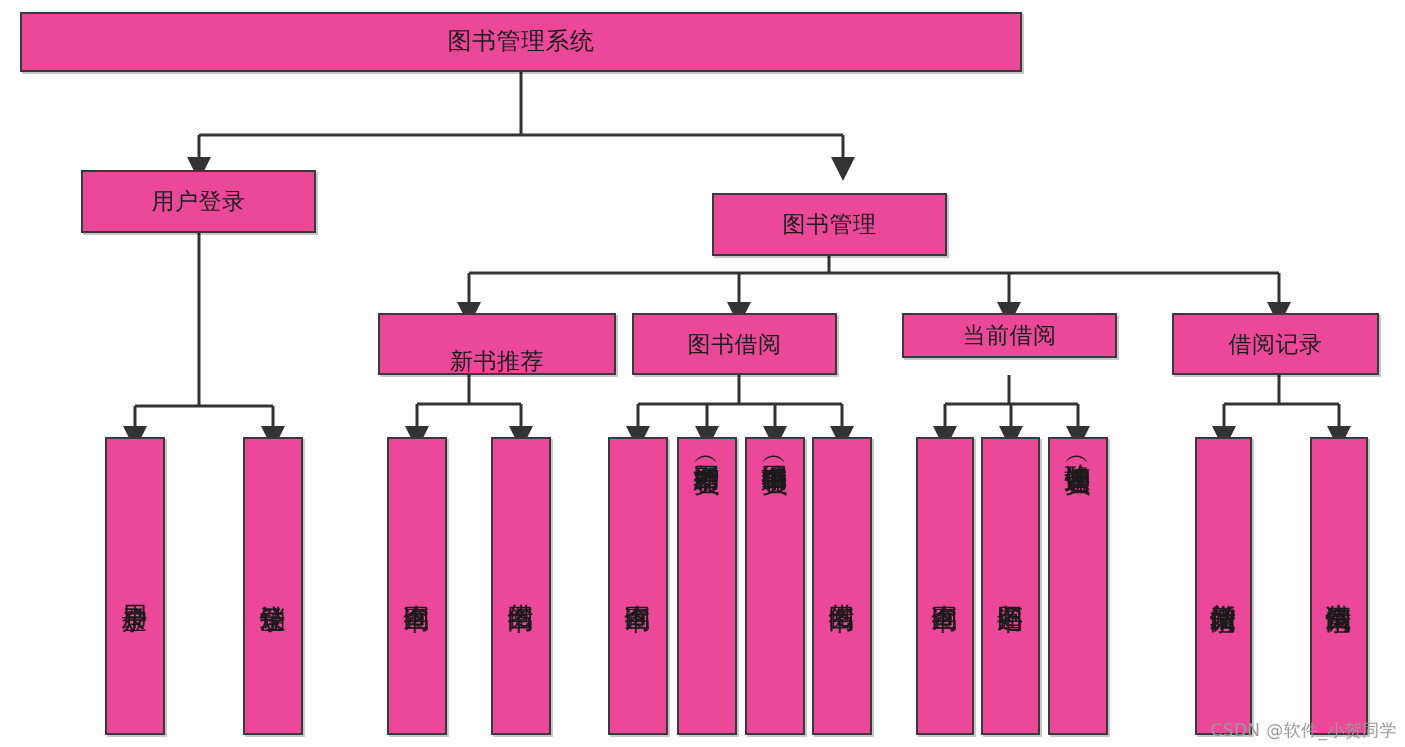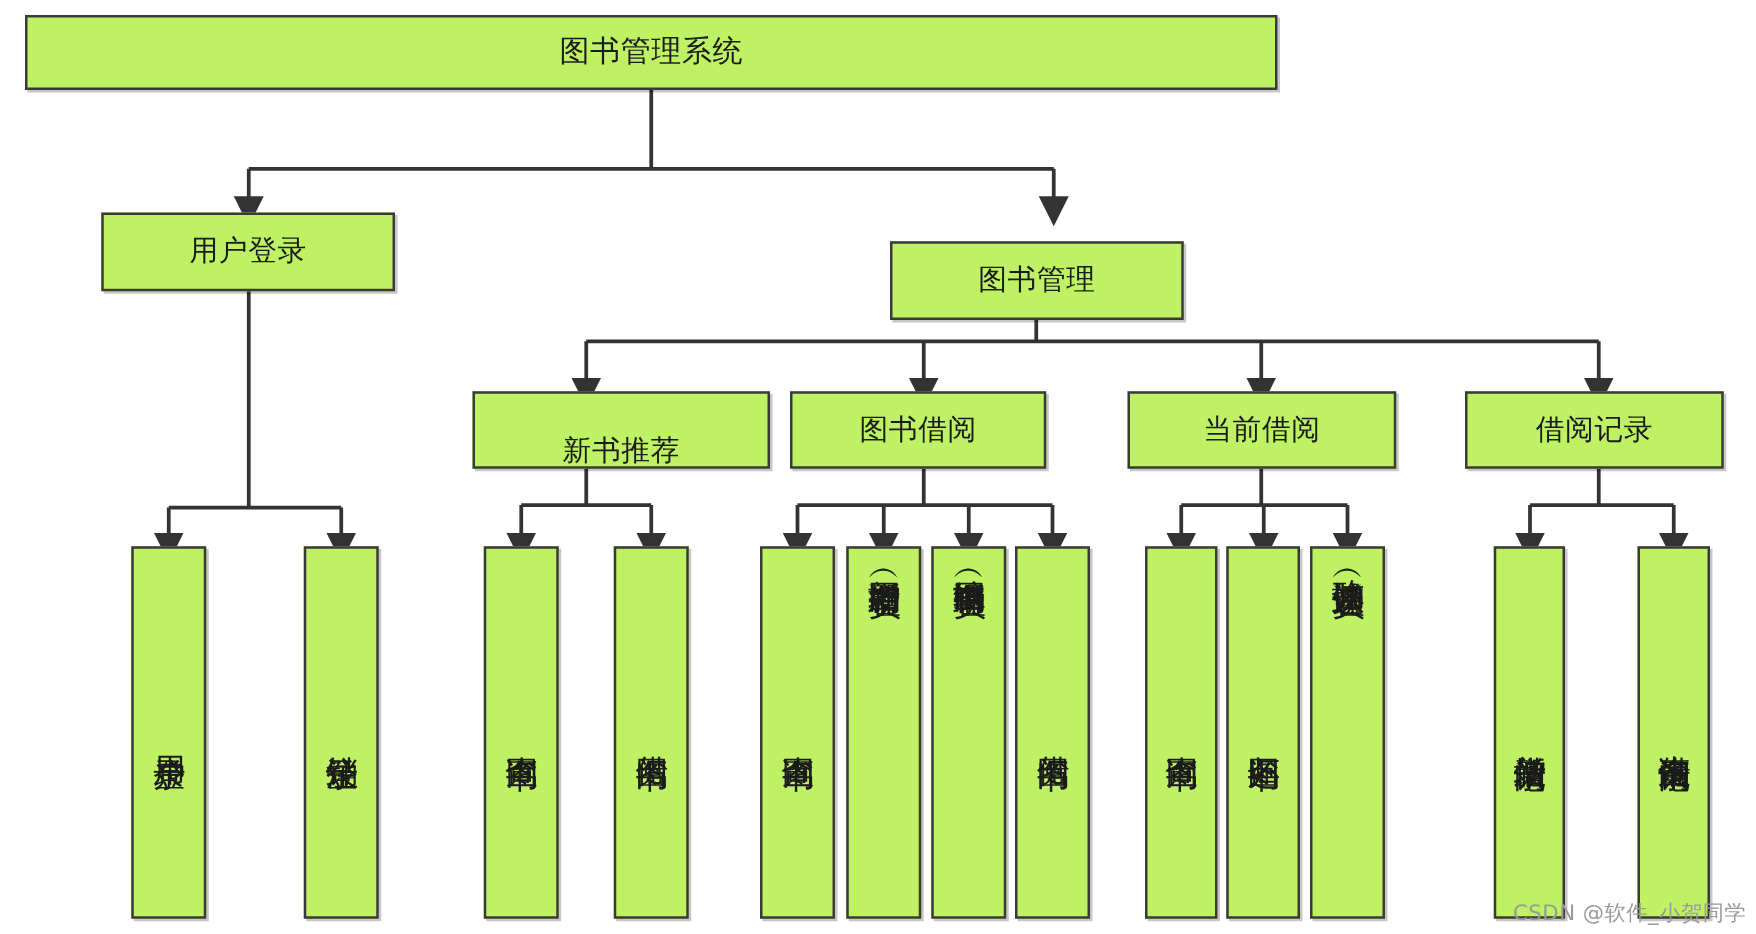--- a/index.html
+++ b/index.html
@@ -21,21 +21,21 @@
   #tree-svg {
     position: absolute;
     left: 0;
     top: 0;
     width: 1405px;
     height: 747px;
   }
   .node-box {
     position: absolute;
     box-sizing: border-box;
-    background: #bef264;
+    background: #ec4899;
     border: 2px solid #3a3a3a;
     box-shadow: 2px 2px 0 rgba(0,0,0,0.22);
     display: flex;
     align-items: center;
     justify-content: center;
     overflow: hidden;
   }
   .node-label {
     color: #1b1b1b;
     text-align: center;
@@ -140,21 +140,21 @@
   <div class="node-box horizontal" style="left:712px; top:170px; width:235px; height:63px;margin-top:23px;">
     <span class="node-label">图书管理</span>
   </div>
 
   <div class="node-box horizontal" style="left:378px; top:313px; width:238px; height:62px;align-items:flex-end;">
     <span class="node-label">新书推荐</span>
   </div>
   <div class="node-box horizontal" style="left:632px; top:313px; width:205px; height:62px;">
     <span class="node-label">图书借阅</span>
   </div>
-  <div class="node-box horizontal" style="left:902px; top:313px; width:215px; height:62px;">
+  <div class="node-box horizontal" style="left:902px; top:313px; width:215px; height:45px;">
     <span class="node-label">当前借阅</span>
   </div>
   <div class="node-box horizontal" style="left:1172px; top:313px; width:207px; height:62px;">
     <span class="node-label">借阅记录</span>
   </div>
 
   <div class="node-box vertical centered" style="left:105px; top:437px; width:60px; height:298px;">
     <span class="node-label">用户登录</span>
   </div>
   <div class="node-box vertical centered" style="left:243px; top:437px; width:60px; height:298px;">

